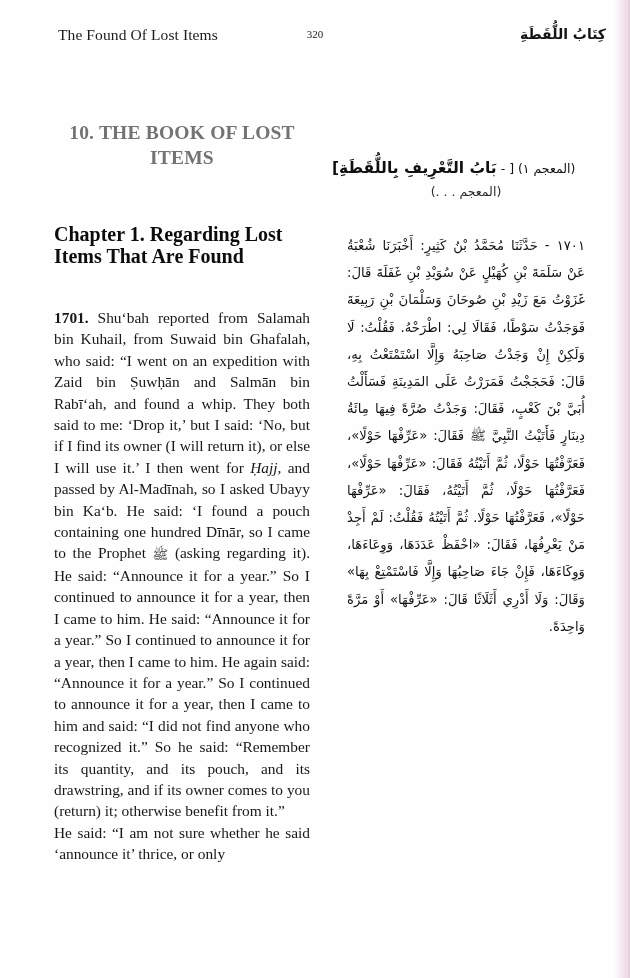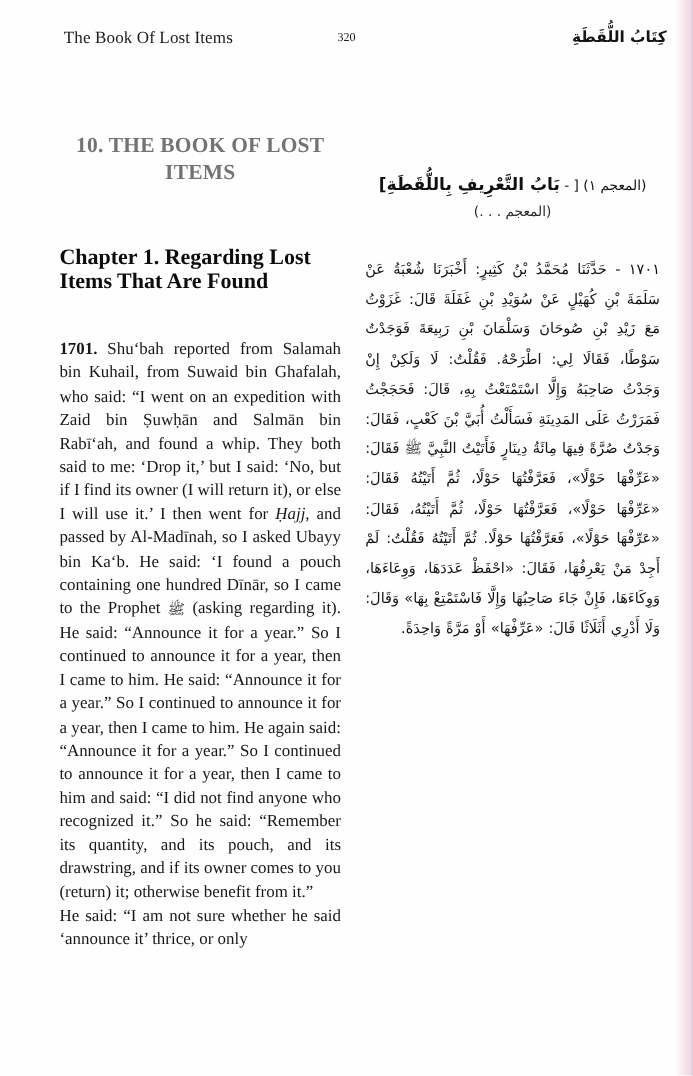--- a/index.html
+++ b/index.html
@@ -156,21 +156,21 @@
   }
   .ar-sub {
     text-align: center;
     direction: rtl;
     font-family: "DejaVu Sans", sans-serif;
     font-size: 12.5px;
     color: #2a2a2a;
     margin-top: 3px;
   }
   .ar-chapter {
-    text-align: center;
+    text-align: left;
     direction: rtl;
     font-family: "DejaVu Sans", sans-serif;
     color: #101010;
     margin: 47px 0 0 0;
   }
   .ar-chapter .big {
     font-size: 15.5px;
     font-weight: bold;
     line-height: 26px;
   }
@@ -182,32 +182,32 @@
     margin: 33px 0 0 0;
     direction: rtl;
     font-family: "DejaVu Sans", sans-serif;
     font-size: 13.2px;
     line-height: 27.2px;
     color: #121212;
     text-align: justify;
     text-align-last: right;
     word-spacing: 0.5px;
   }
-  .ar-body p { margin: 0; }
+  .ar-body p { margin: 15px; }
 </style>
 </head>
 <body>
 
 <div id="page">
 
   <div id="edge-right"></div>
   <div id="edge-right-line"></div>
 
   <div id="header">
-    <div class="hdr-en">The Book Of Lost Items</div>
+    <div class="hdr-en">The Found Of Lost Items</div>
     <div class="hdr-pageno">320</div>
     <div class="hdr-ar">كِتَابُ اللُّقَطَةِ</div>
   </div>
 
   <div id="col-en">
 
     <h1 class="book-title">10. THE BOOK OF LOST ITEMS</h1>
 
     <h2 class="chapter-title">Chapter 1. Regarding Lost Items That Are Found</h2>
 

